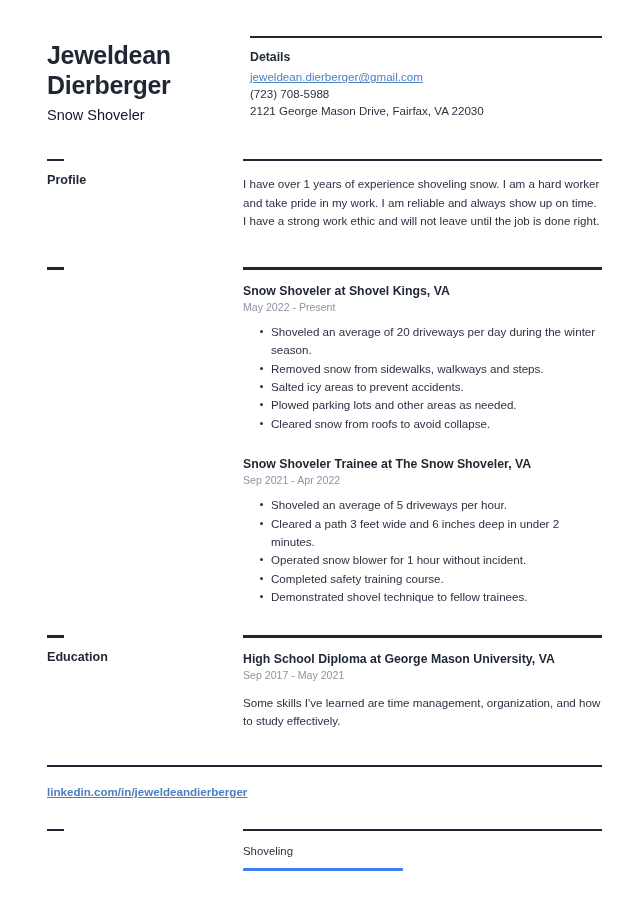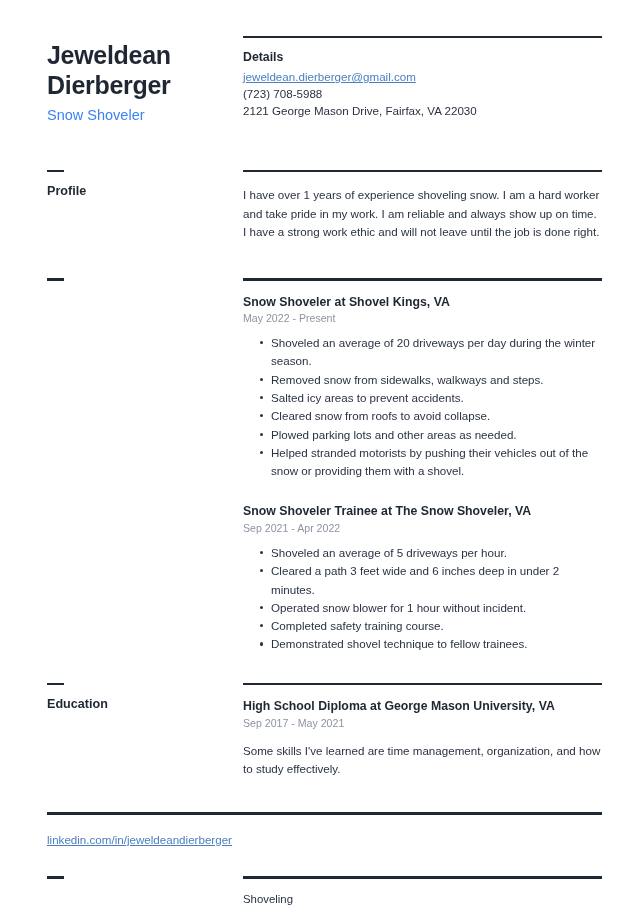--- a/index.html
+++ b/index.html
@@ -20,39 +20,40 @@
     height: 905px;
     box-sizing: border-box;
     padding: 36px 38px 0 47px;
     background: #ffffff;
   }
 
   
   .header {
     display: flex;
     align-items: flex-start;
+    gap: 7px;
   }
   .header-left {
     width: 196px;
     flex: 0 0 196px;
     padding-top: 4px;
   }
   .full-name {
     font-size: 25px;
     font-weight: 700;
     line-height: 1.2;
     letter-spacing: -0.3px;
     color: #1f2733;
     margin: 0;
   }
   .job-title {
     font-size: 14.5px;
     font-weight: 400;
-    color: #3b82f6;
-    margin: 6px 0 12px 0;
+    color: #0f172a;
+    margin: 6px 0 1px 0;
     line-height: 1.3;
   }
   .header-right {
     flex: 1 1 auto;
     min-width: 0;
   }
 
   
   .row {
     display: flex;
@@ -221,23 +222,22 @@
       <div class="rule" style="background: rgb(31, 39, 51);"></div>
       <div style="height:13px"></div>
 
       <div class="entry">
         <div class="entry-title">Snow Shoveler at Shovel Kings, VA</div>
         <div class="entry-date">May 2022 - Present</div>
         <ul class="bullets">
           <li>Shoveled an average of 20 driveways per day during the winter season.</li>
           <li>Removed snow from sidewalks, walkways and steps.</li>
           <li>Salted icy areas to prevent accidents.</li>
+          <li>Plowed parking lots and other areas as needed.</li>
           <li>Cleared snow from roofs to avoid collapse.</li>
-          <li>Plowed parking lots and other areas as needed.</li>
-          <li>Helped stranded motorists by pushing their vehicles out of the snow or providing them with a shovel.</li>
         </ul>
       </div>
 
       <div style="height:21px"></div>
 
       <div class="entry">
         <div class="entry-title">Snow Shoveler Trainee at The Snow Shoveler, VA</div>
         <div class="entry-date">Sep 2021 - Apr 2022</div>
         <ul class="bullets">
           <li>Shoveled an average of 5 driveways per hour.</li>
@@ -269,21 +269,21 @@
     </div>
   </div>
 
   <div style="height:32px"></div>
 
   <div class="row">
     <div class="col-right">
       <div class="rule" style="background: rgb(31, 39, 51);"></div>
       <div style="height:15px"></div>
       <div>
-        <span class="link" style="color: rgb(74, 127, 193);">linkedin.com/in/jeweldeandierberger</span>
+        <span class="link" style="color: rgb(74, 127, 193); font-weight: bold;">linkedin.com/in/jeweldeandierberger</span>
       </div>
     </div>
   </div>
 
   <div style="height:28px"></div>
 
   <div class="row">
     <div class="col-left">
       <div class="dash" style="background: rgb(31, 39, 51);"></div>
     </div>

